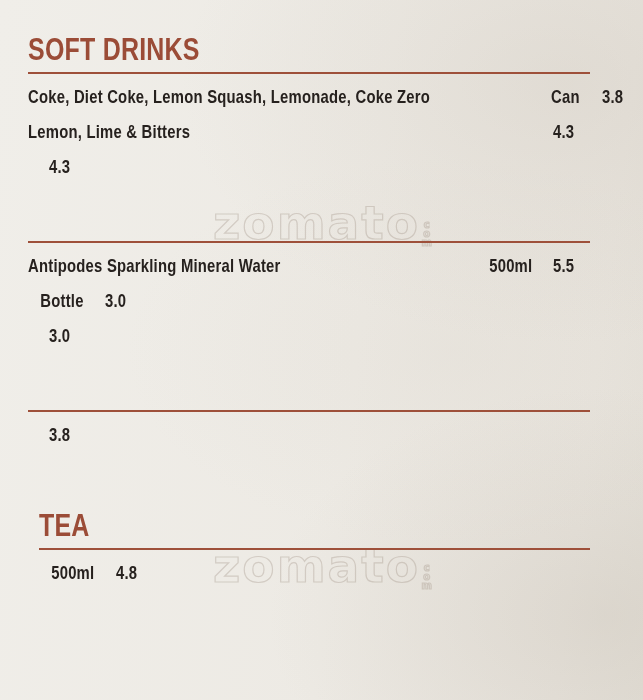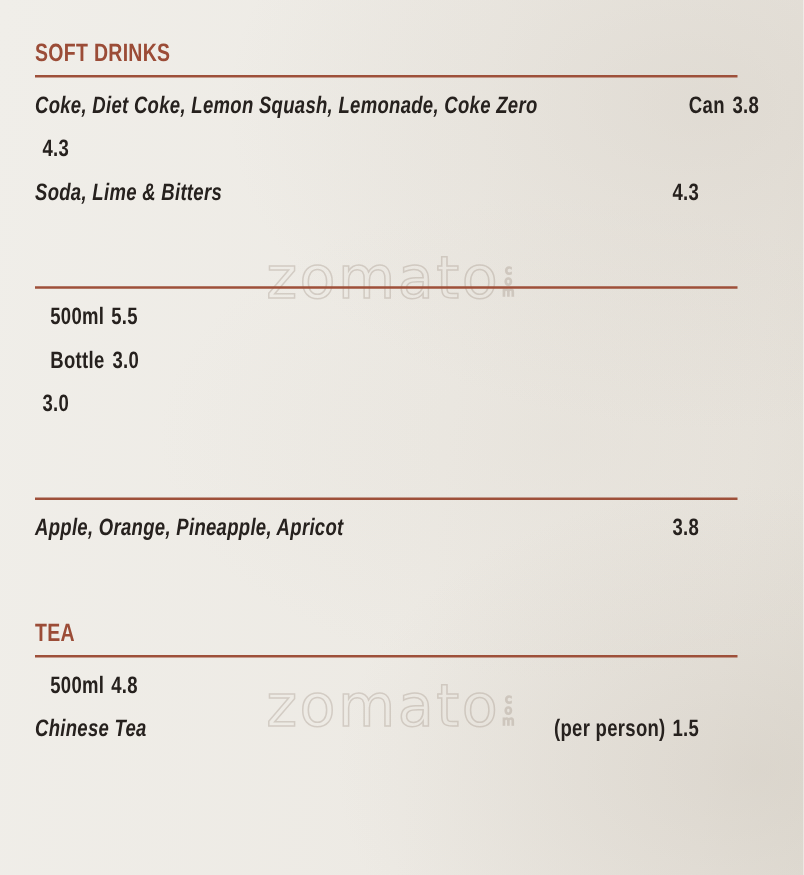--- a/index.html
+++ b/index.html
@@ -23,57 +23,57 @@
       radial-gradient(ellipse 560px 380px at 94% 88%, rgba(196,188,176,0.32), rgba(196,188,176,0) 60%),
       radial-gradient(ellipse 500px 300px at 70% 50%, rgba(210,203,192,0.16), rgba(210,203,192,0) 65%),
       linear-gradient(97deg, #F0EEE9 0%, #EDEAE4 55%, #E8E4DD 88%, #E4E0D8 100%);
   }
   .content {
     position: relative;
     padding: 33px 53px 0 28px;
     z-index: 2;
   }
   .section { margin: 0 0 57px 0; }
-  .section:last-child { margin-bottom: 0; }
+  .section:last-child { margin-bottom: 0; margin-left: 11px; }
   .section-title {
     margin: 0;
-    font-size: 20px;
+    font-size: 32px;
     line-height: 1;
     letter-spacing: 0.3px;
     color: #9B4C37;
     white-space: nowrap;
   }
   .rule {
     height: 2px;
     background: #9E503A;
     border: none;
     margin: 7px 0 5px 0;
   }
   .row {
     display: flex;
     align-items: center;
     height: 35px;
     font-size: 19px;
     letter-spacing: 0.3px;
   }
-  .item-name { flex: 1 1 auto; text-align: left; overflow: visible; font-style: italic; }
+  .item-name { flex: 1 1 auto; text-align: left; overflow: visible; }
   .item-size { flex: 0 0 auto; text-align: left; }
-  .item-price { flex: 0 0 58px; width: 58px; text-align: left; }
+  .item-price { flex: 0 0 58px; width: 58px; text-align: center; }
   
   .cx  { display: inline-block; transform: scaleX(0.78); transform-origin: 0 50%; white-space: nowrap; }
   .cxr { display: inline-block; transform: scaleX(0.78); transform-origin: 100% 50%; white-space: nowrap; }
   
   .watermark {
     position: absolute;
     left: 213px;
     display: flex;
-    align-items: center;
+    align-items: flex-end;
     z-index: 1;
     font-family: "DejaVu Sans", sans-serif;
-    font-weight: 400;
+    font-weight: 700;
     line-height: 1;
     color: transparent;
     -webkit-text-stroke: 1.2px rgba(148,134,120,0.30);
     text-stroke: 1.2px rgba(148,134,120,0.30);
     pointer-events: none;
     user-select: none;
   }
   .watermark .wm-word {
     font-size: 47px;
     letter-spacing: 2px;
@@ -107,63 +107,58 @@
 
     <div class="section">
       <h2 class="section-title"><span class="cx">SOFT DRINKS</span></h2>
       <div class="rule"></div>
       <div class="row">
         <span class="item-name"><span class="cx">Coke, Diet Coke, Lemon Squash, Lemonade, Coke Zero</span></span>
         <span class="item-size"><span class="cxr">Can</span></span>
         <span class="item-price"><span class="cxr">3.8</span></span>
       </div>
       <div class="row">
+        <span class="item-name"><span class="cx">Lemon, Lime &amp; Bitters</span></span>
         <span class="item-size"><span class="cxr"></span></span>
         <span class="item-price"><span class="cxr">4.3</span></span>
       </div>
       <div class="row">
-        <span class="item-name"><span class="cx">Soda, Lime &amp; Bitters</span></span>
         <span class="item-size"><span class="cxr"></span></span>
         <span class="item-price"><span class="cxr">4.3</span></span>
       </div>
     </div>
 
     <div class="section">
       <div class="rule"></div>
       <div class="row">
+        <span class="item-name"><span class="cx">Antipodes Sparkling Mineral Water</span></span>
         <span class="item-size"><span class="cxr">500ml</span></span>
         <span class="item-price"><span class="cxr">5.5</span></span>
       </div>
       <div class="row">
         <span class="item-size"><span class="cxr">Bottle</span></span>
         <span class="item-price"><span class="cxr">3.0</span></span>
       </div>
       <div class="row">
         <span class="item-size"><span class="cxr"></span></span>
         <span class="item-price"><span class="cxr">3.0</span></span>
       </div>
     </div>
 
     <div class="section">
       <div class="rule"></div>
       <div class="row">
-        <span class="item-name"><span class="cx">Apple, Orange, Pineapple, Apricot</span></span>
         <span class="item-size"><span class="cxr"></span></span>
         <span class="item-price"><span class="cxr">3.8</span></span>
       </div>
     </div>
 
     <div class="section">
       <h2 class="section-title"><span class="cx">TEA</span></h2>
       <div class="rule"></div>
       <div class="row">
         <span class="item-size"><span class="cxr">500ml</span></span>
         <span class="item-price"><span class="cxr">4.8</span></span>
       </div>
-      <div class="row">
-        <span class="item-name"><span class="cx">Chinese Tea</span></span>
-        <span class="item-size"><span class="cxr">(per person)</span></span>
-        <span class="item-price"><span class="cxr">1.5</span></span>
-      </div>
     </div>
 
   </div>
 </div>
 
 </body></html>

